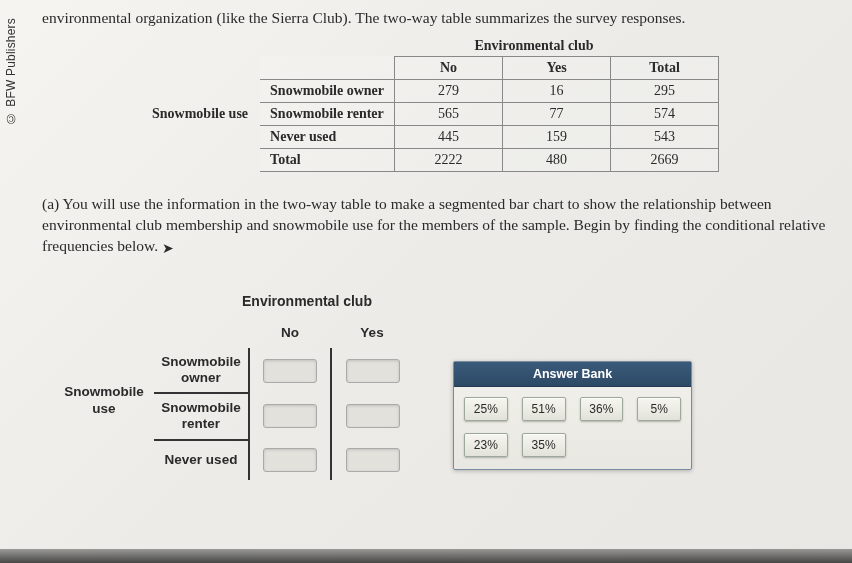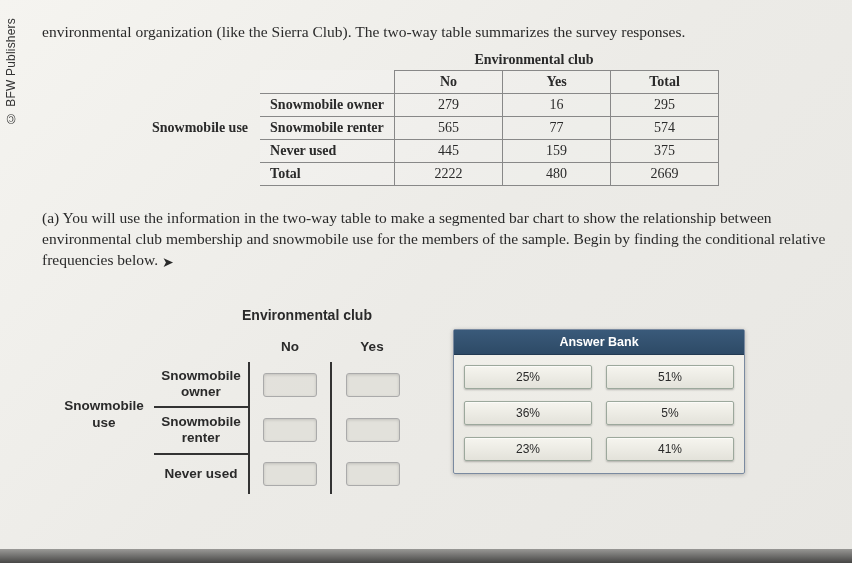--- a/index.html
+++ b/index.html
@@ -25,21 +25,20 @@
     transform: rotate(180deg);
     font-family: Arial, sans-serif;
     font-size: 12px;
     color: #333;
     letter-spacing: 0.2px;
   }
   .intro {
     font-size: 15.5px;
     line-height: 1.3;
     margin-bottom: 10px;
-    margin-top: 14px;
   }
 
   
   .data-table-wrap {
     margin: 0 0 22px 110px;
   }
   .supertitle {
     text-align: center;
     font-weight: bold;
     font-size: 14px;
@@ -154,38 +153,38 @@
     background: rgba(220,218,212,0.6);
     box-shadow: inset 0 1px 3px rgba(0,0,0,0.15);
     margin: 0 auto;
   }
 
   
   .bank {
     border: 1px solid #7a8aa0;
     border-radius: 2px;
     background: linear-gradient(#f2f1ec,#e8e7e1);
-    width: 292px;
-    margin-top: 22px;
+    width: 239px;
+    margin-top: 68px;
     box-shadow: 0 1px 4px rgba(0,0,0,0.25);
     font-family: Arial, sans-serif;
   }
   .bank-title {
     background: linear-gradient(#3a5a7a,#2d4a66);
     color: #fff;
     font-weight: bold;
     font-size: 12.5px;
     text-align: center;
     padding: 5px 0;
     border-bottom: 1px solid #223a52;
   }
   .bank-body {
     padding: 10px 10px 12px 10px;
     display: grid;
-    grid-template-columns: repeat(2, 1fr);
+    grid-template-columns: repeat(4, 1fr);
     gap: 12px 14px;
   }
   .chip {
     border: 1px solid #9ca89c;
     background: linear-gradient(#f6f5ef,#e3e2da);
     border-radius: 2px;
     font-size: 12px;
     text-align: center;
     padding: 4px 0;
     box-shadow: 0 1px 2px rgba(0,0,0,0.25), inset 0 1px 0 rgba(255,255,255,0.6);
@@ -229,21 +228,21 @@
         <tr>
           <td class="rowhdr">Snowmobile renter</td>
           <td>565</td>
           <td>77</td>
           <td>574</td>
         </tr>
         <tr>
           <td class="rowhdr">Never used</td>
           <td>445</td>
           <td>159</td>
-          <td>375</td>
+          <td>543</td>
         </tr>
         <tr>
           <td class="rowhdr">Total</td>
           <td>2222</td>
           <td>480</td>
           <td>2669</td>
         </tr>
       </tbody>
         </table>
     </div>
@@ -307,20 +306,20 @@
     </div>
 
     <div class="bank">
       <div class="bank-title">Answer Bank</div>
       <div class="bank-body">
         <div class="chip">25%</div>
         <div class="chip">51%</div>
         <div class="chip">36%</div>
         <div class="chip">5%</div>
         <div class="chip">23%</div>
-        <div class="chip">41%</div>
+        <div class="chip">35%</div>
       </div>
     </div>
 
   </div>
 </div>
 
 <div class="shadowbar"></div>
 
 </body></html>

